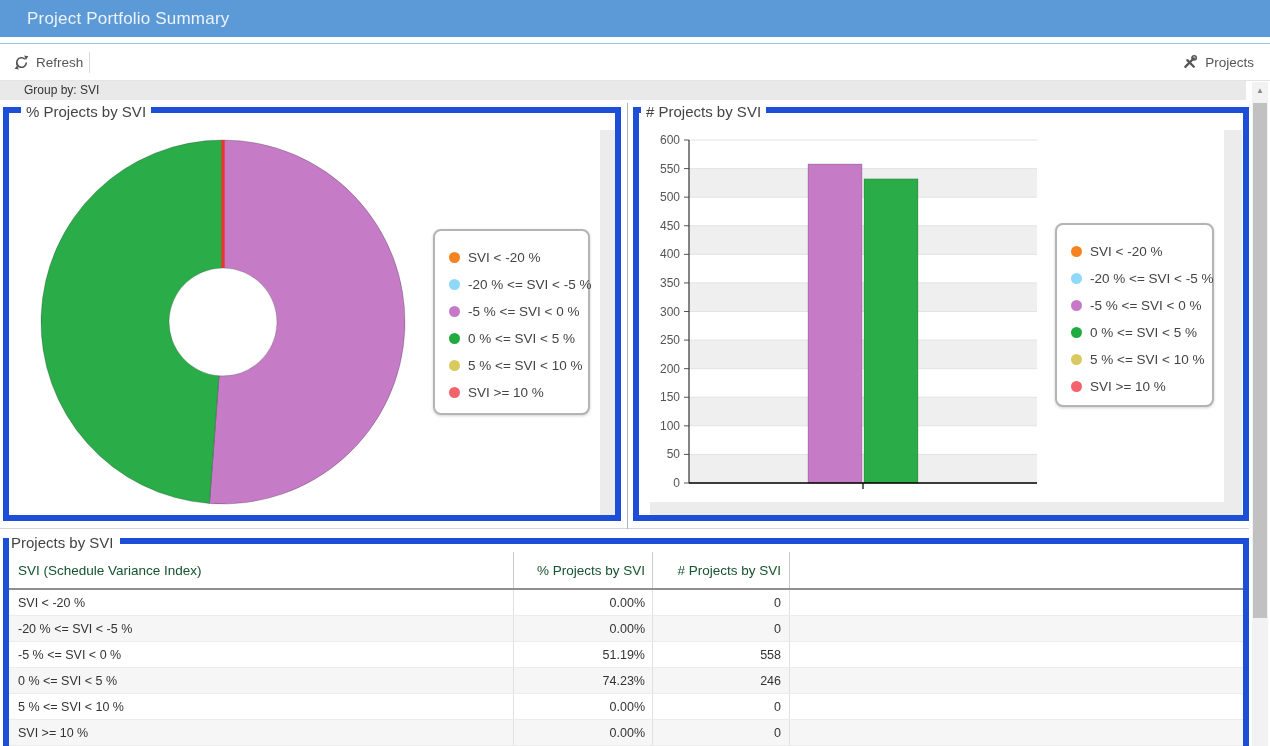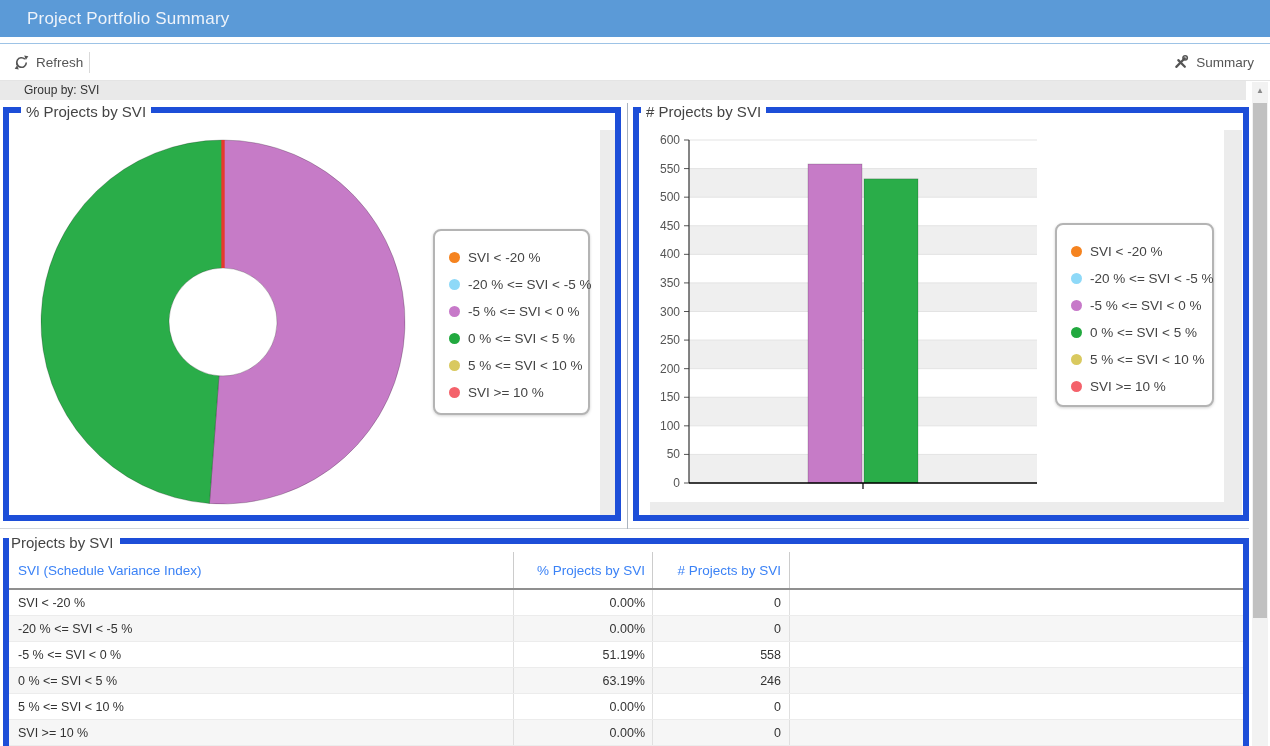--- a/index.html
+++ b/index.html
@@ -54,21 +54,21 @@
   .legend-dot { width:11px; height:11px; border-radius:50%; margin-right:8px; flex:0 0 auto; }
 
   
   #table-panel { left:3px; top:538px; width:1246px; height:220px; border-bottom:none; }
   #table-panel .panel-legend { left:0; padding:0 6px 0 2px; }
   .grid { position:absolute; left:0; top:8px; right:0; }
   .grid-header { position:relative; height:38px; border-bottom:2px solid #8f8f8f; }
   .grid-row { position:relative; height:26px; border-bottom:1px solid #ececec; background:#fff; }
   .grid-row.alt { background:#f6f6f6; }
   .cell { position:absolute; top:0; bottom:0; overflow:hidden; white-space:nowrap; }
-  .h-cell { font-size:13.5px; color:#3b82f6; line-height:38px; }
+  .h-cell { font-size:13.5px; color:#14532d; line-height:38px; }
   .d-cell { font-size:12.5px; color:#333; line-height:26px; }
   .c1 { left:0; width:504px; padding-left:9px; }
   .c2 { left:504px; width:139px; text-align:right; padding-right:7px; border-left:1px solid #e0e0e0; }
   .c3 { left:643px; width:138px; text-align:right; padding-right:8px;
         border-left:1px solid #e0e0e0; border-right:1px solid #e0e0e0; }
   .grid-header .c2, .grid-header .c3 { border-left:1px solid #cccccc; }
   .grid-header .c3 { border-right:1px solid #cccccc; }
 
   
   .page-scrollbar { position:absolute; left:1252px; top:82px; width:16px; height:664px; background:#f2f2f2; }
@@ -99,21 +99,21 @@
     </div>
     <div class="tb-divider"></div>
     <div class="tool-btn" id="metrics-btn">
       <span>
         <svg width="17" height="17" viewBox="0 0 18 18">
           <rect x="7.9" y="1.5" width="2.4" height="15" rx="1.1" fill="#555" transform="rotate(45 9 9)"></rect>
           <rect x="7.9" y="4.5" width="2.4" height="12" rx="1.1" fill="#555" transform="rotate(-45 9 9)"></rect>
           <circle cx="13.9" cy="4.1" r="2.3" fill="none" stroke="#555" stroke-width="1.7"></circle>
         </svg>
       </span>
-      <span>Summary</span>
+      <span>Projects</span>
     </div>
   </div>
 
   <div class="groupbar">
     <b>Group by:</b>&nbsp;<span>SVI</span>
   </div>
 
   <div class="charts-row">
 
     <div class="panel" id="pie-panel">
@@ -266,21 +266,21 @@
             <div class="cell d-cell c2">0.00%</div>
             <div class="cell d-cell c3">0</div>
           </div>
           <div class="grid-row">
             <div class="cell d-cell c1">-5 % &lt;= SVI &lt; 0 %</div>
             <div class="cell d-cell c2">51.19%</div>
             <div class="cell d-cell c3">558</div>
           </div>
           <div class="grid-row alt">
             <div class="cell d-cell c1">0 % &lt;= SVI &lt; 5 %</div>
-            <div class="cell d-cell c2">63.19%</div>
+            <div class="cell d-cell c2">74.23%</div>
             <div class="cell d-cell c3">246</div>
           </div>
           <div class="grid-row">
             <div class="cell d-cell c1">5 % &lt;= SVI &lt; 10 %</div>
             <div class="cell d-cell c2">0.00%</div>
             <div class="cell d-cell c3">0</div>
           </div>
           <div class="grid-row alt">
             <div class="cell d-cell c1">SVI &gt;= 10 %</div>
             <div class="cell d-cell c2">0.00%</div>

